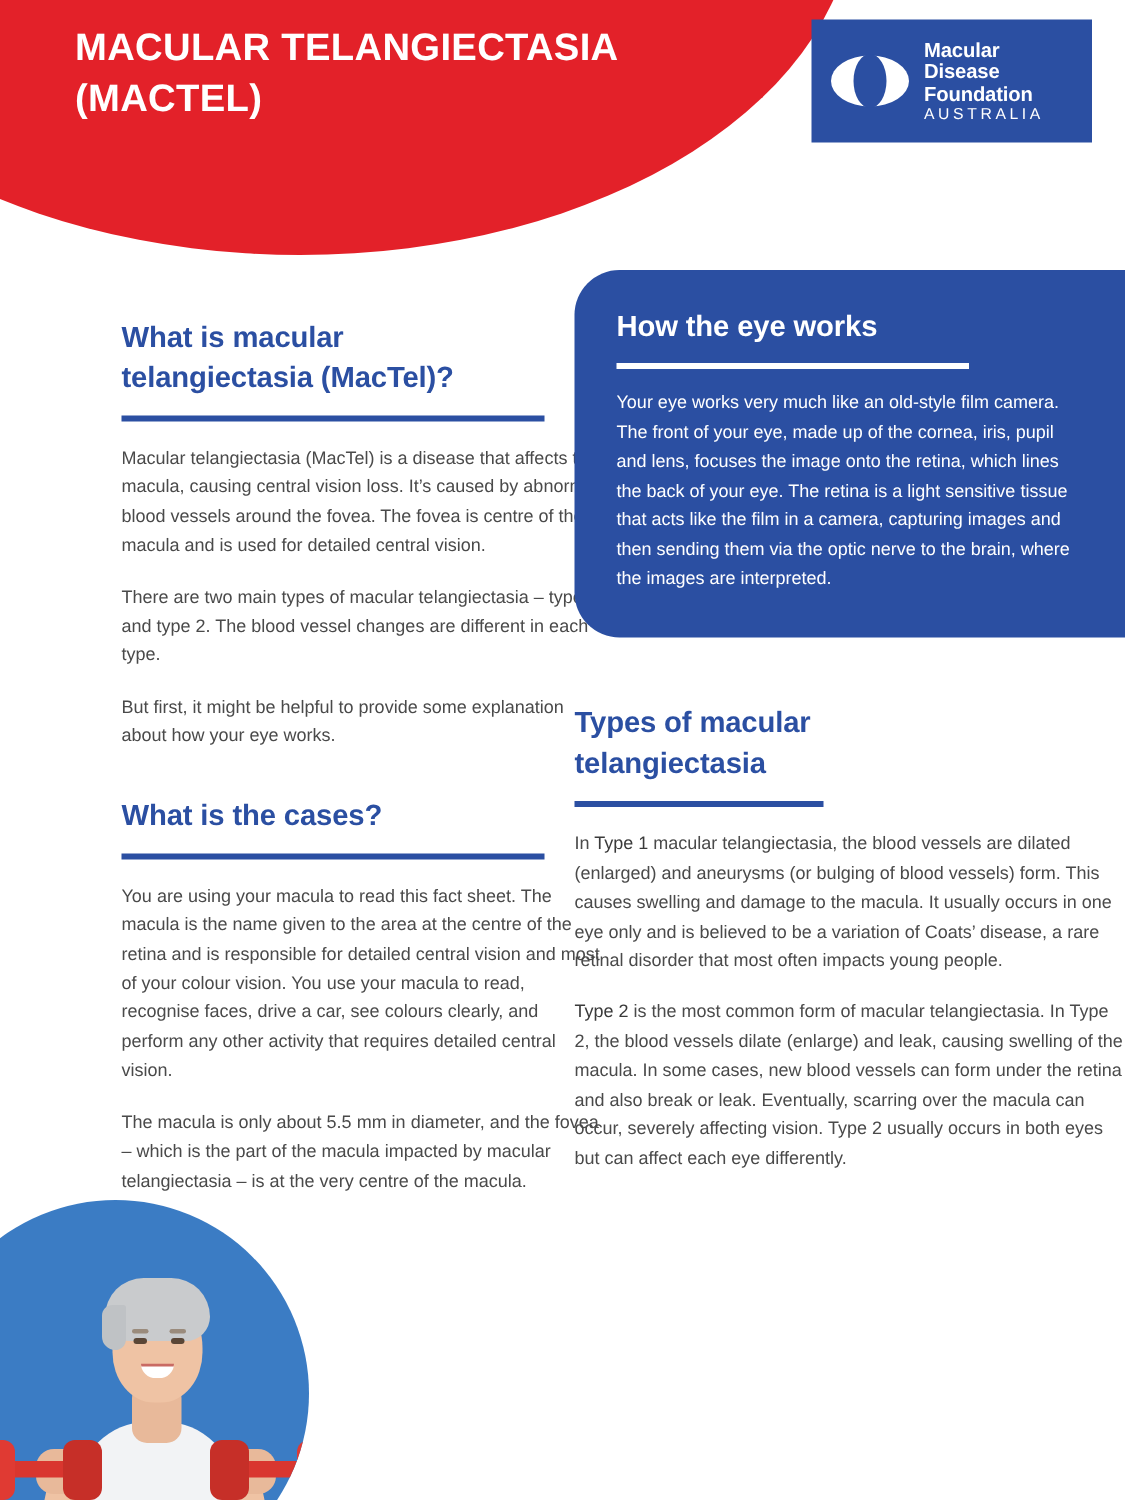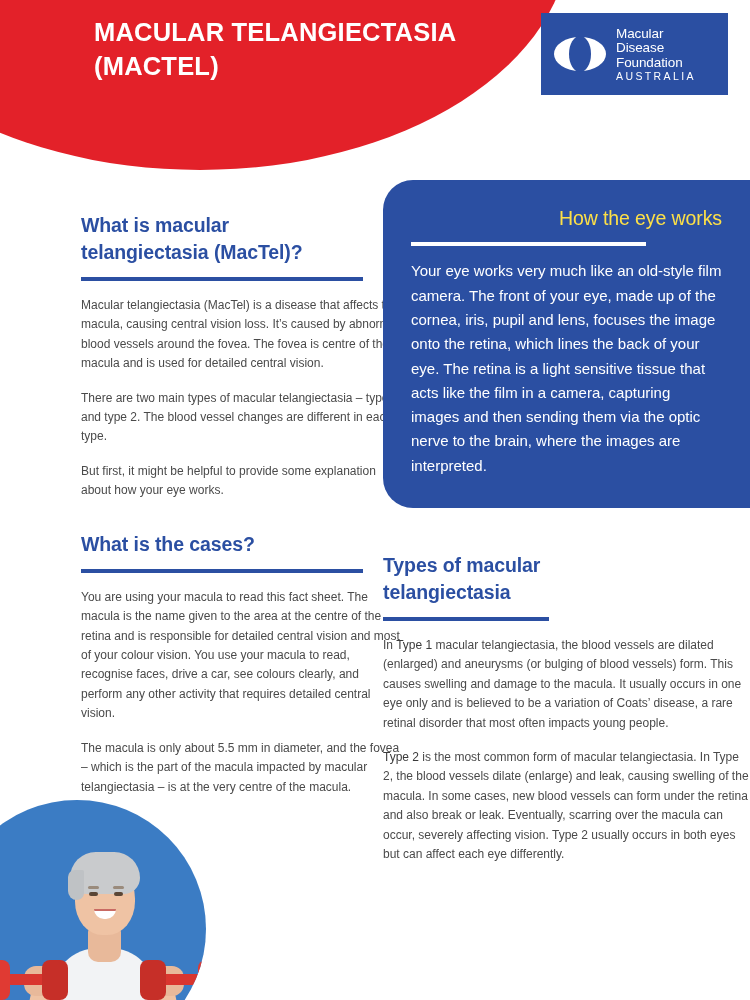--- a/index.html
+++ b/index.html
@@ -36,21 +36,21 @@
     left: 50px;
     top: 16px;
     width: 470px;
     z-index: 3;
     color: #ffffff;
     font-weight: bold;
     font-size: 25.5px;
     line-height: 1.32;
     letter-spacing: 0.2px;
   }
-  .header-title .ln { display: block; margin-left: 44px; }
+  .header-title .ln { display: block; }
 
   
   .logo-box {
     position: absolute;
     left: 541px;
     top: 13px;
     width: 187px;
     height: 82px;
     background: #2B4FA2;
     z-index: 4;
@@ -77,21 +77,21 @@
     left: 15px; top: 8px;
     width: 22px; height: 36px;
     background: #2B4FA2;
     border-radius: 50% / 50%;
   }
   .logo-text { color: #ffffff; line-height: 1.0; }
   .logo-text .l1,
   .logo-text .l2,
   .logo-text .l3 {
     display: block;
-    font-weight: normal;
+    font-weight: bold;
     font-size: 13.5px;
     letter-spacing: -0.1px;
     margin-bottom: 1px;
   }
   .logo-text .l4 {
     display: block;
     font-weight: normal;
     font-size: 10.5px;
     letter-spacing: 2.4px;
     margin-top: 2px;
@@ -143,37 +143,36 @@
   
   .blue-box {
     position: relative;
     width: 367px;
     background: #2B4FA2;
     border-radius: 30px 0 0 30px;
     padding: 26px 28px 30px 28px;
     margin-bottom: 44px;
   }
   .blue-box h2 {
-    color: #fde047;
-    font-weight: normal;
+    color: #ffffff;
+    font-weight: bold;
     font-size: 19.5px;
     line-height: 1.3;
     letter-spacing: -0.1px;
-    text-align: right;
   }
   .blue-box .rule-white {
     height: 4px;
     width: 235px;
     background: #ffffff;
     margin-top: 11px;
     margin-bottom: 13px;
   }
   .blue-box p {
     color: #ffffff;
-    font-size: 15px;
+    font-size: 12px;
     line-height: 1.62;
   }
 
   
   .photo {
     position: absolute;
     left: -52px;
     bottom: -58px;
     width: 258px;
     height: 258px;

